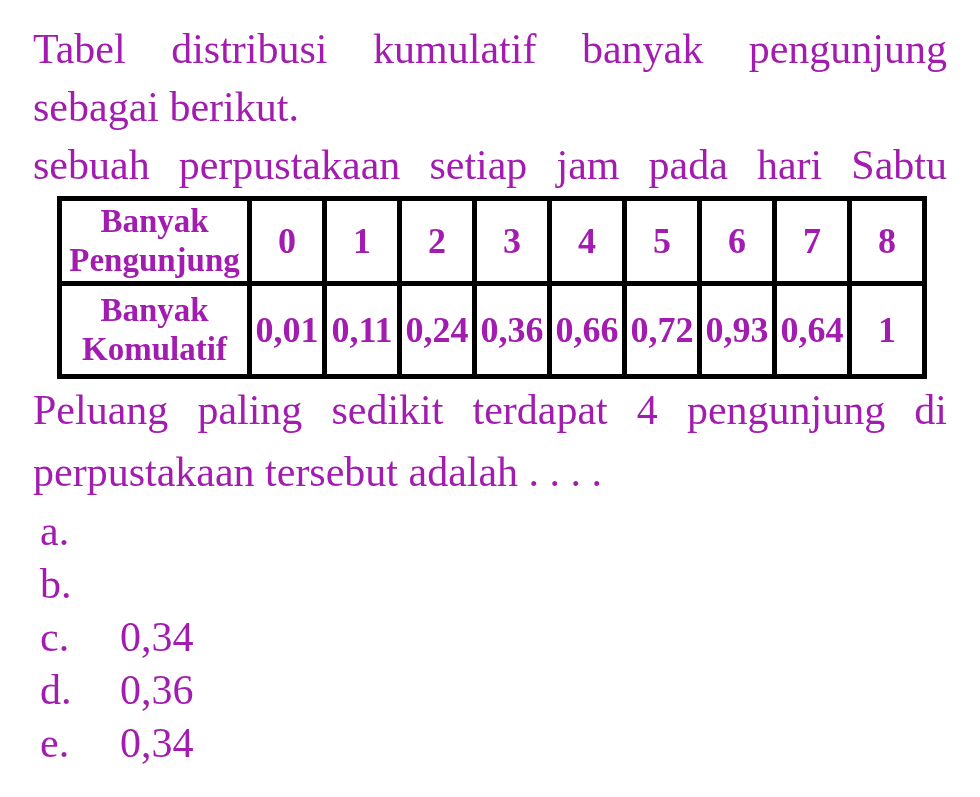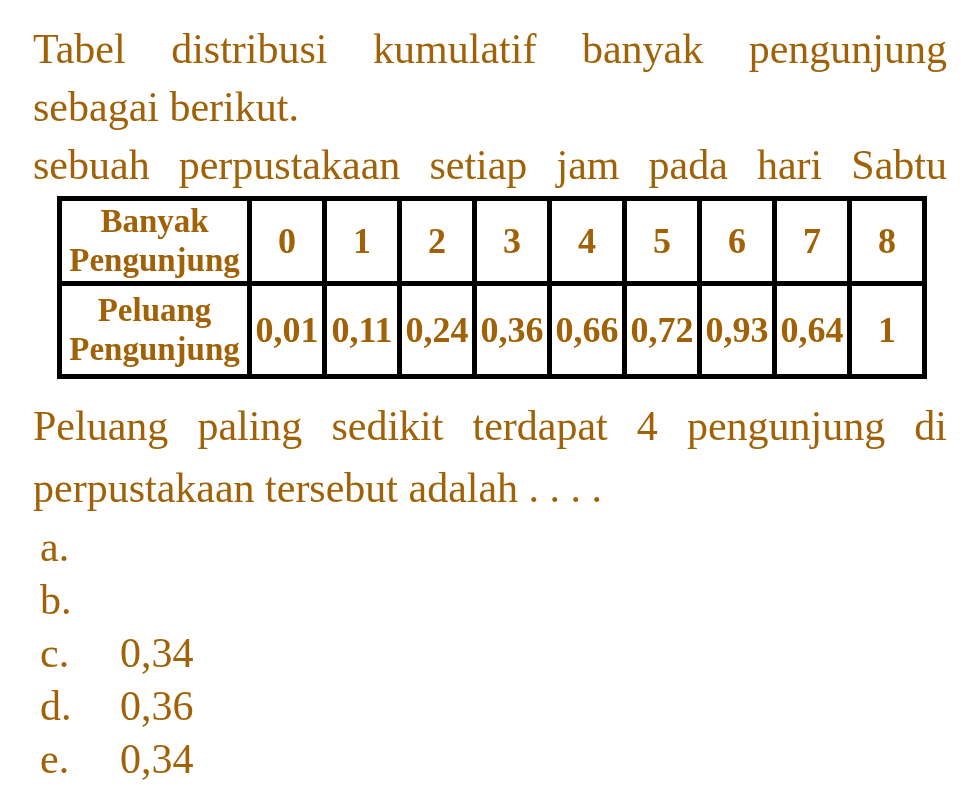--- a/index.html
+++ b/index.html
@@ -7,21 +7,21 @@
     padding: 0;
     background: #ffffff;
   }
   .page {
     position: relative;
     width: 980px;
     height: 797px;
     box-sizing: border-box;
     padding: 20px 33px 0 33px;
     background: #ffffff;
-    color: #a16207;
+    color: #a21caf;
     font-family: "Liberation Serif", "DejaVu Serif", serif;
     overflow: hidden;
   }
   .text-line {
     font-size: 42px;
     line-height: 58px;
     white-space: nowrap;
   }
   .justify-full {
     white-space: normal;
@@ -50,21 +50,20 @@
     font-size: 33px;
     line-height: 39px;
   }
   td.num-cell {
     width: 70px;
     font-size: 36px;
   }
   tr.row-top td { height: 80px; }
   tr.row-bottom td { height: 88px; }
   .question-block {
-    margin-top: 16px;
   }
   .options-block {
     margin-top: 2px;
   }
   .option-row {
     display: flex;
     align-items: baseline;
     height: 53px;
     font-size: 42px;
     line-height: 53px;
@@ -97,21 +96,21 @@
         <td class="num-cell">1</td>
         <td class="num-cell">2</td>
         <td class="num-cell">3</td>
         <td class="num-cell">4</td>
         <td class="num-cell">5</td>
         <td class="num-cell">6</td>
         <td class="num-cell">7</td>
         <td class="num-cell">8</td>
       </tr>
       <tr class="row-bottom">
-        <td class="row-header">Peluang Pengunjung</td>
+        <td class="row-header">Banyak Komulatif</td>
         <td class="num-cell">0,01</td>
         <td class="num-cell">0,11</td>
         <td class="num-cell">0,24</td>
         <td class="num-cell">0,36</td>
         <td class="num-cell">0,66</td>
         <td class="num-cell">0,72</td>
         <td class="num-cell">0,93</td>
         <td class="num-cell">0,64</td>
         <td class="num-cell">1</td>
       </tr>

